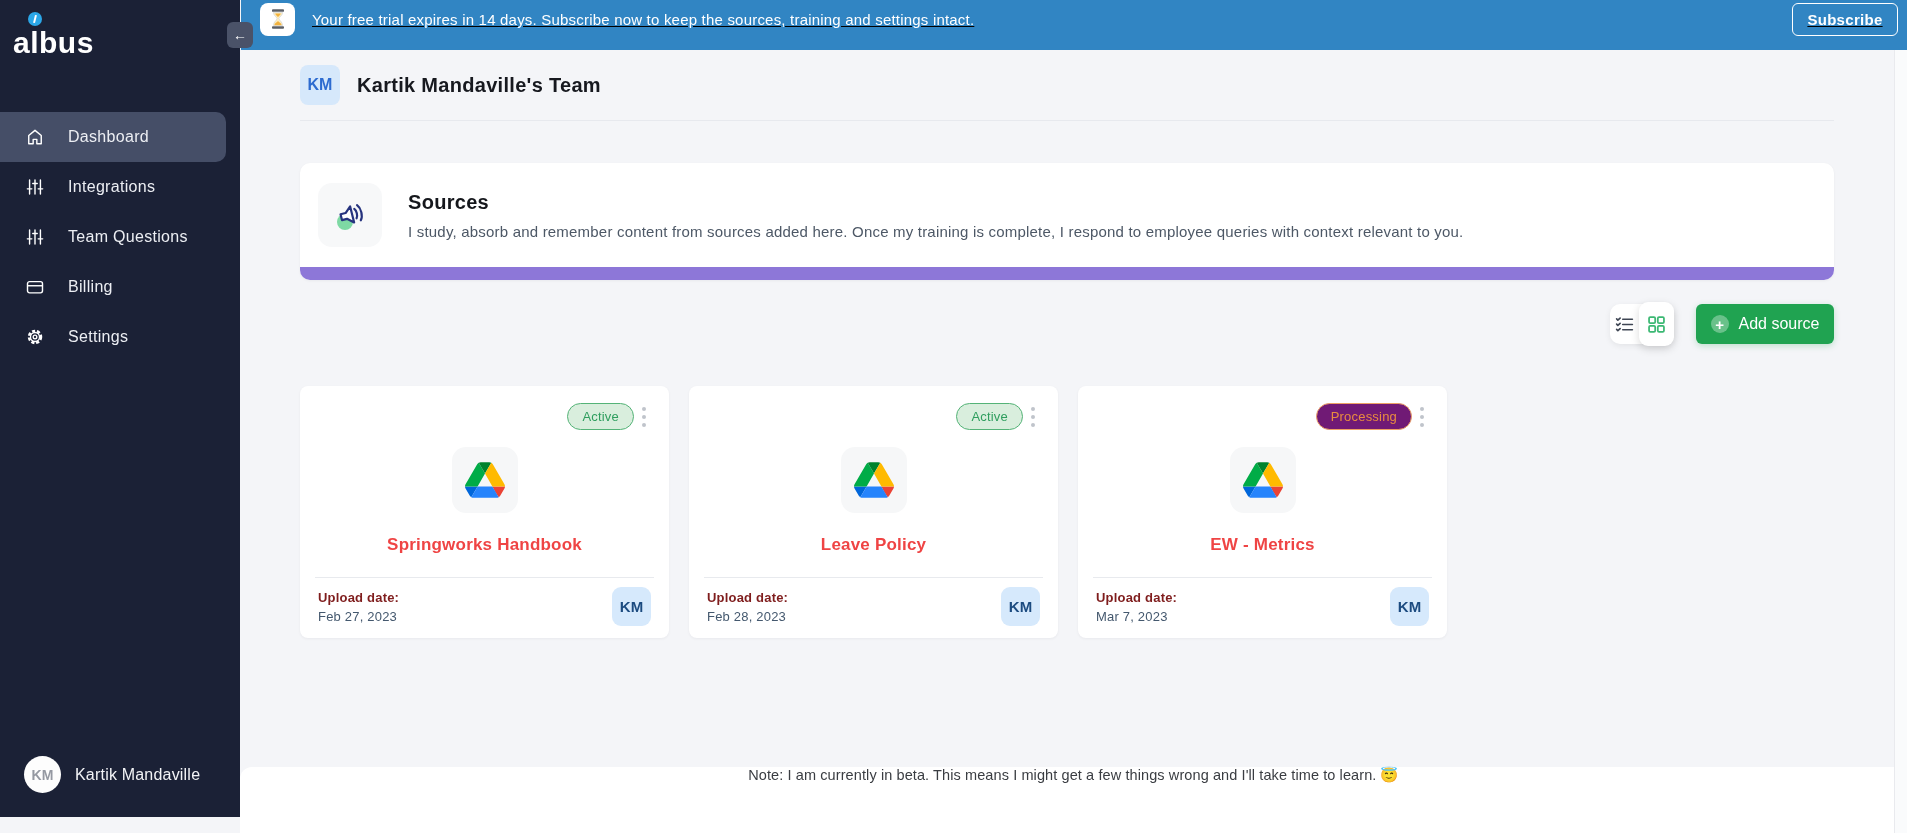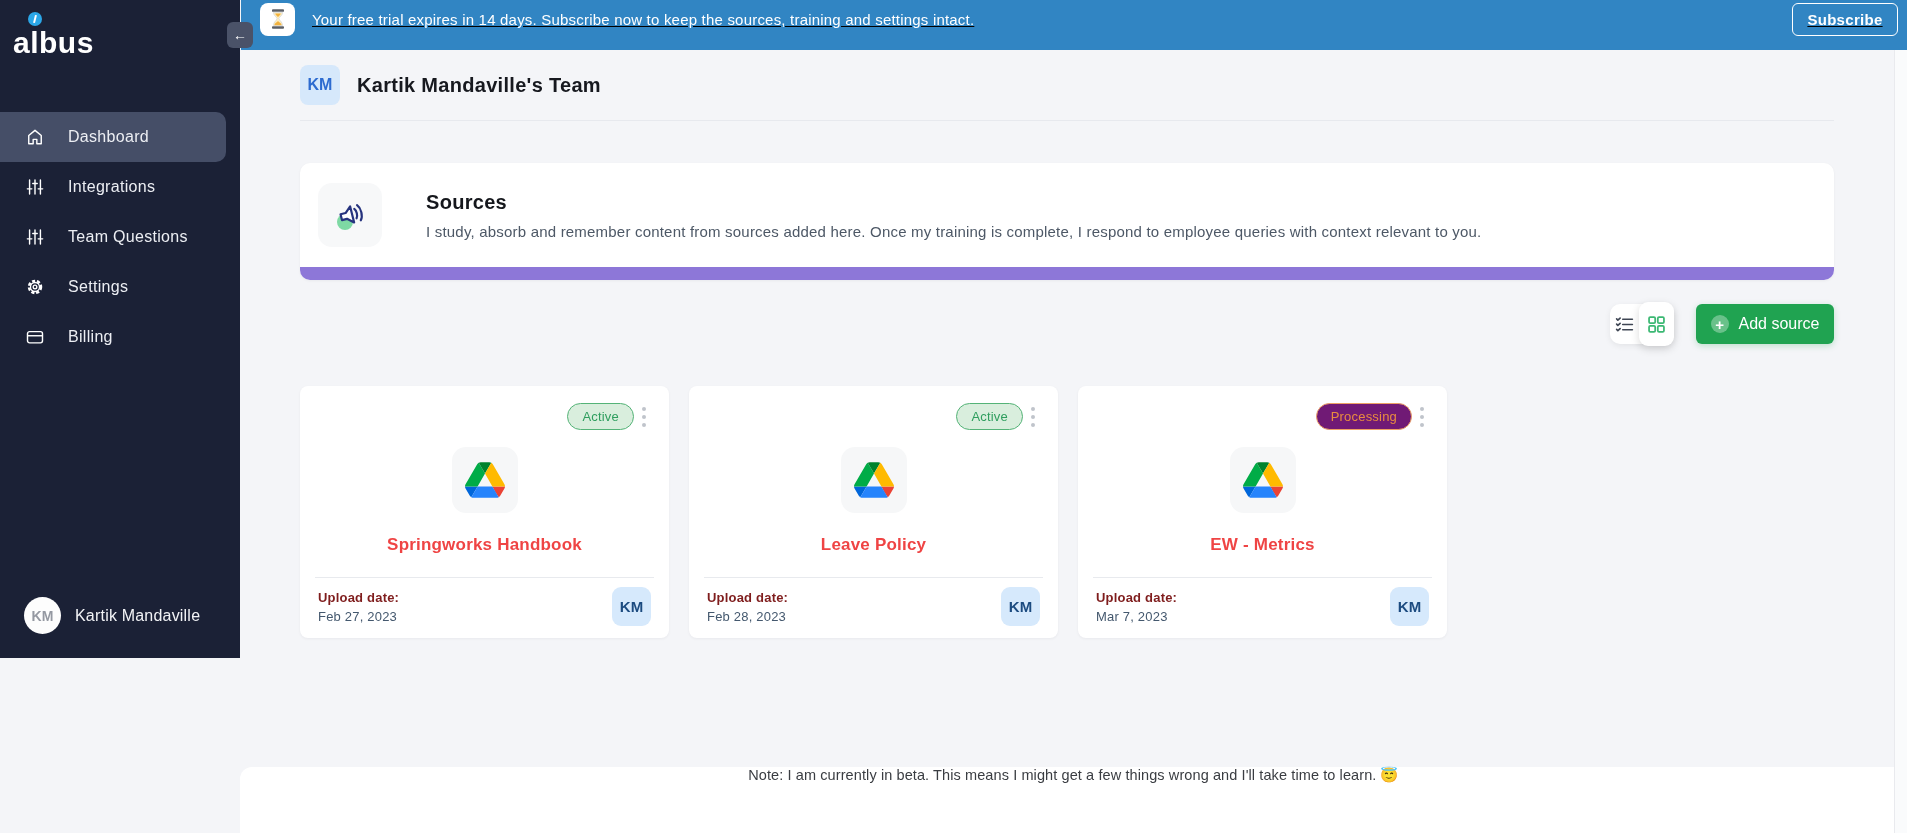--- a/index.html
+++ b/index.html
@@ -2,21 +2,21 @@
 <html><head>
 <meta charset="utf-8">
 <style>
   * { margin:0; padding:0; box-sizing:border-box; }
   html,body { background:#e9eaee; }
   body { font-family:"Liberation Sans", sans-serif; }
 
   .page { position:relative; width:1907px; height:833px; background:#f4f5f8; overflow:hidden; }
 
   
-  .sidebar { position:absolute; left:0; top:0; width:240px; height:658px; background:#1b2136; z-index:2; }
+  .sidebar { position:absolute; left:0; top:0; width:240px; height:817px; background:#1b2136; z-index:2; }
   .logo-wrap { position:absolute; left:13px; top:12px; width:110px; height:48px; }
   .logo-text { position:absolute; left:0; bottom:0; color:#ffffff; font-size:30px; font-weight:700; letter-spacing:.5px; }
   .logo-dot { position:absolute; left:15px; top:0; width:14px; height:14px; border-radius:50%; background:#2ba7e8; }
   .logo-dot::after { content:""; position:absolute; left:6px; top:3px; width:2px; height:8px; background:#fff; transform:rotate(14deg); }
 
   .collapse-btn { position:absolute; left:227px; top:22px; width:26px; height:26px; background:#4a5268; border:none; border-radius:6px;
     color:#fff; font-size:14px; line-height:1; display:flex; align-items:center; justify-content:center; z-index:6; cursor:pointer; }
 
   .nav { position:absolute; top:112px; left:0; right:0; }
   .nav-item { height:50px; display:flex; align-items:center; gap:23px; padding-left:25px; color:#eceef3; font-size:16px; letter-spacing:.3px; cursor:pointer; }
@@ -42,21 +42,21 @@
   
   .main { position:absolute; left:240px; top:50px; right:13px; bottom:0; }
   .team-header { height:71px; margin:0 60px; border-bottom:1px solid #e7e9ee; display:flex; align-items:center; gap:17px; }
   .team-avatar { width:40px; height:40px; border-radius:8px; background:#d6e8fb; color:#2d6bd0; font-weight:700; font-size:16px;
     display:flex; align-items:center; justify-content:center; }
   .team-title { font-size:20px; font-weight:700; color:#17191f; letter-spacing:.3px; }
 
   .content { padding:0 60px; }
 
   .sources-panel { margin-top:42px; background:#ffffff; border-radius:10px; box-shadow:0 1px 3px rgba(20,25,40,.05); }
-  .sources-body { display:flex; align-items:center; gap:44px; padding:20px 24px 20px 18px; }
+  .sources-body { display:flex; align-items:center; gap:26px; padding:20px 24px 20px 18px; }
   .sources-icon-box { width:64px; height:64px; border-radius:14px; background:#f7f8f9; display:flex; align-items:center; justify-content:center; flex:0 0 64px; }
   .sources-title { font-size:20px; font-weight:700; color:#15171c; letter-spacing:.3px; }
   .sources-desc { margin-top:9px; font-size:15px; color:#4d5866; letter-spacing:.2px; }
   .sources-accent { height:13px; background:#8d77d8; border-radius:0 0 10px 10px; }
 
   .toolbar { margin-top:22px; height:44px; display:flex; justify-content:flex-end; align-items:center; gap:22px; }
   .view-toggle { width:64px; height:40px; background:#ffffff; border-radius:10px; box-shadow:0 2px 6px rgba(0,0,0,.07);
     display:flex; align-items:center; justify-content:center; }
   .toggle-cell { width:30px; height:40px; display:flex; align-items:center; justify-content:center; cursor:pointer; }
   .toggle-cell.selected { width:36px; height:44px; background:#fff; border-radius:9px; box-shadow:0 3px 9px rgba(0,0,0,.15); }
@@ -119,36 +119,36 @@
         <span class="nav-icon">
           <svg viewBox="0 0 24 24" width="20" height="20" fill="none" stroke="#ffffff" stroke-width="1.7" stroke-linecap="round">
             <path d="M5.5 3.5v17M12 3.5v17M18.5 3.5v17"></path>
             <path d="M2.8 14.2h5.4M9.3 7.8h5.4M15.8 14.2h5.4"></path>
           </svg>
         </span>
         <span>Team Questions</span>
       </div>
       <div class="nav-item">
         <span class="nav-icon">
+          <svg viewBox="0 0 24 24" width="20" height="20" fill="none" stroke="#ffffff" stroke-width="1.7">
+            <rect x="3" y="5.5" width="18" height="13.5" rx="2.5"></rect>
+            <path d="M3 10.5h18"></path>
+          </svg>
+        </span>
+        <span>Billing</span>
+      </div>
+      <div class="nav-item">
+        <span class="nav-icon">
           <svg viewBox="0 0 24 24" width="20" height="20" fill="none" stroke="#ffffff">
             <circle cx="12" cy="12" r="7.2" stroke-width="3" stroke-dasharray="3.7 2.2"></circle>
             <circle cx="12" cy="12" r="5.4" stroke-width="1.6"></circle>
             <circle cx="12" cy="12" r="2.2" stroke-width="1.6"></circle>
           </svg>
         </span>
         <span>Settings</span>
-      </div>
-      <div class="nav-item">
-        <span class="nav-icon">
-          <svg viewBox="0 0 24 24" width="20" height="20" fill="none" stroke="#ffffff" stroke-width="1.7">
-            <rect x="3" y="5.5" width="18" height="13.5" rx="2.5"></rect>
-            <path d="M3 10.5h18"></path>
-          </svg>
-        </span>
-        <span>Billing</span>
       </div>
     </nav>
 
     <div class="sidebar-user">
       <span class="sidebar-avatar">KM</span>
       <span class="sidebar-username">Kartik Mandaville</span>
     </div>
   </aside>
 
   <button class="collapse-btn">

